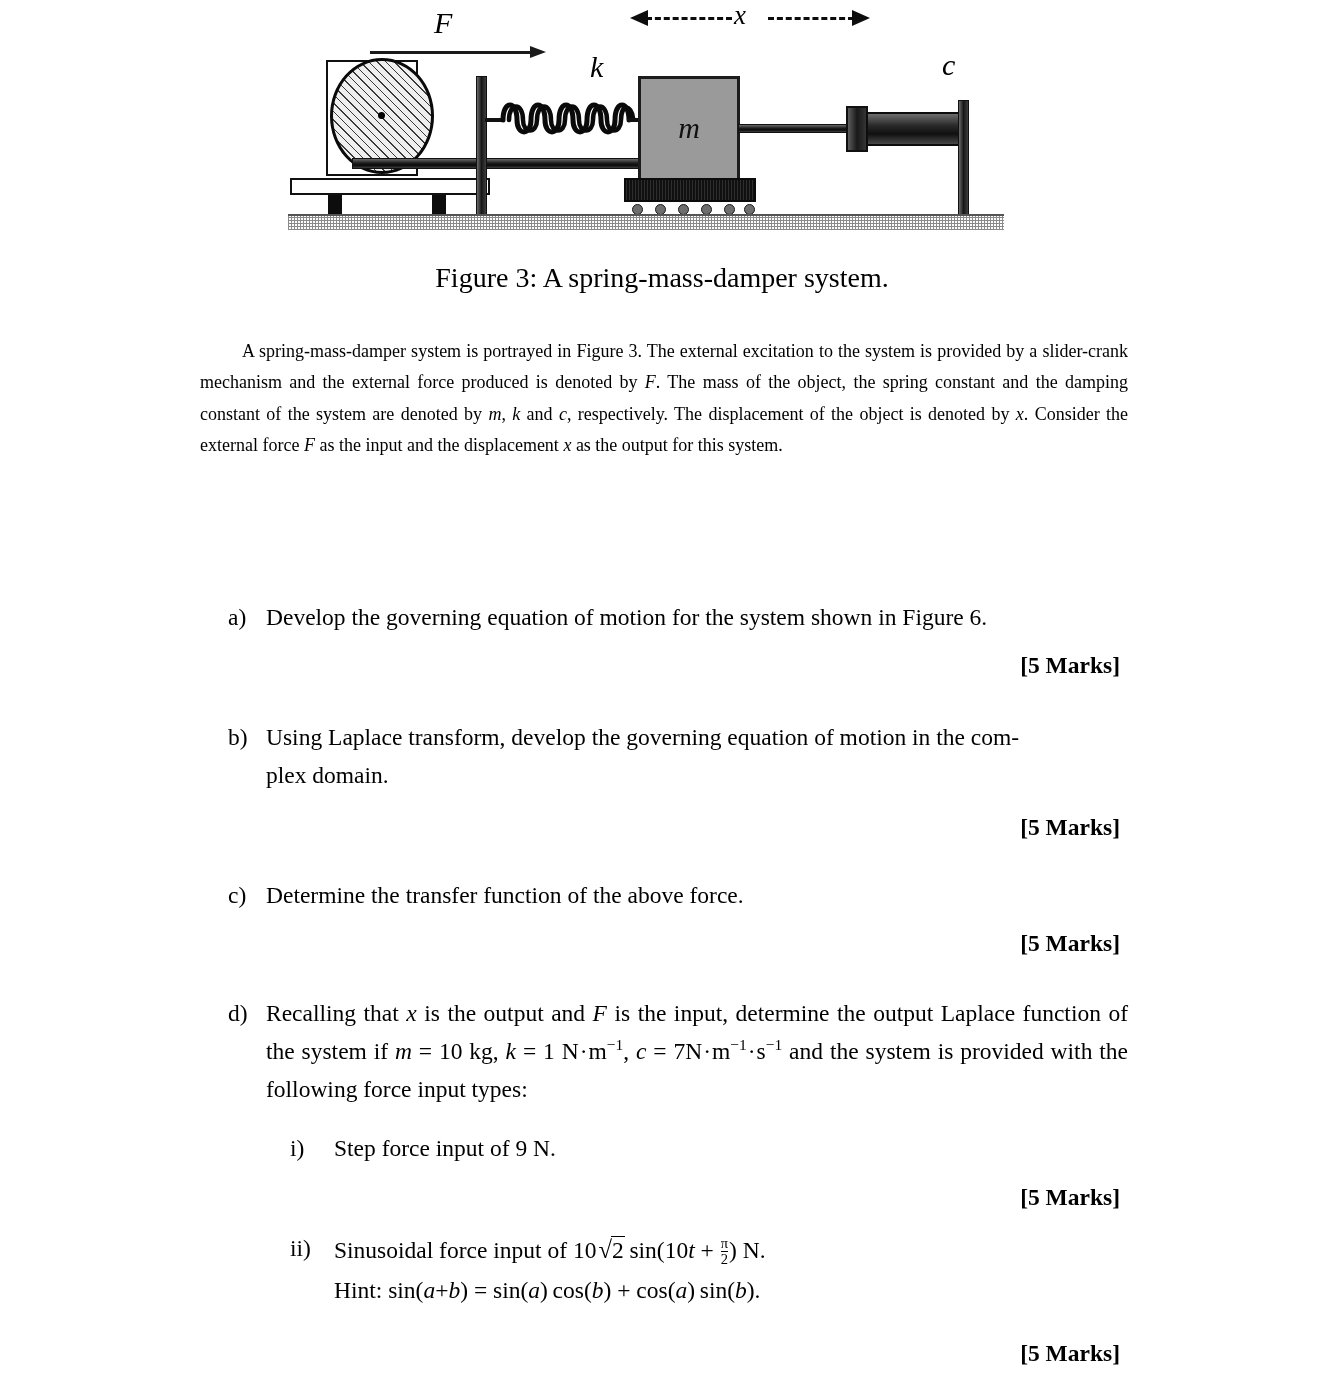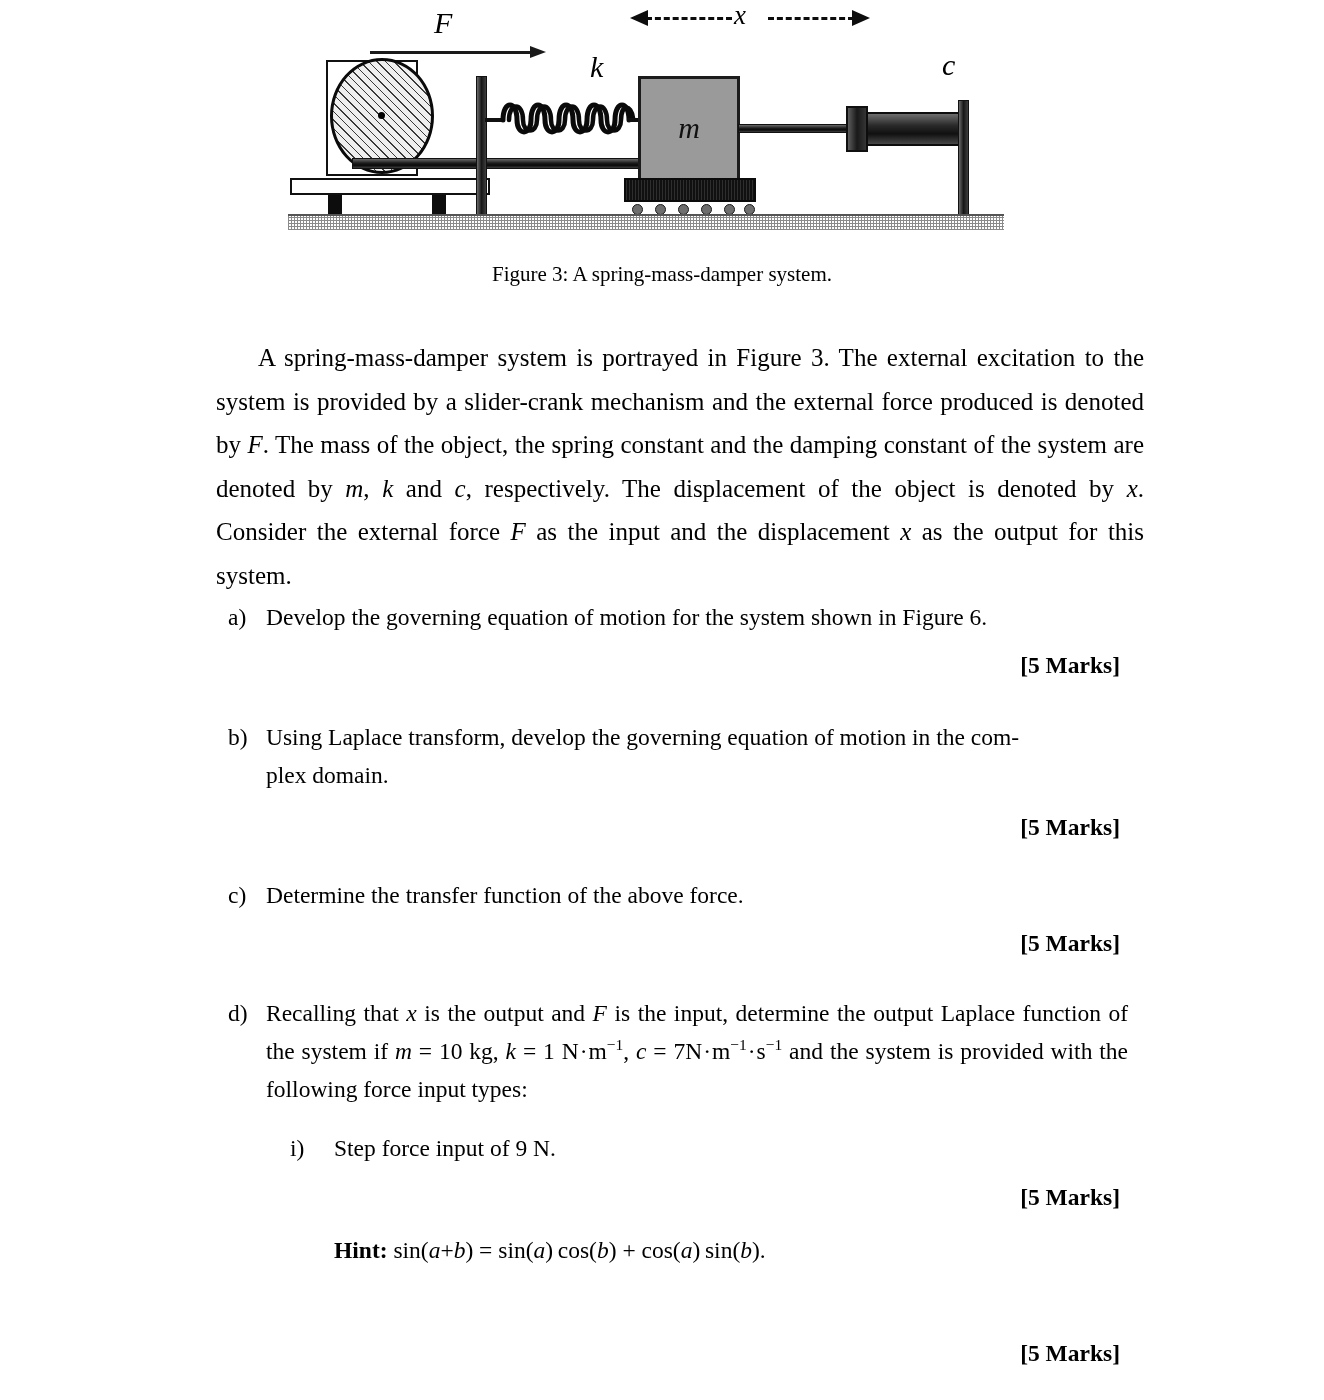--- a/index.html
+++ b/index.html
@@ -256,30 +256,30 @@
     background: linear-gradient(90deg, #6b6b6b 0%, #171717 50%, #3e3e3e 100%);
     border: 1.5px solid #111;
   }
 
   
   #figure-caption {
     position: absolute;
     left: 0; top: 262px;
     width: 1324px;
     text-align: center;
-    font-size: 21px;
+    font-size: 28px;
   }
 
   
   #prose {
     position: absolute;
-    left: 216px;
+    left: 200px;
     top: 336px;
     width: 928px;
-    font-size: 25px;
+    font-size: 18px;
     line-height: 1.74;
     text-align: justify;
     text-indent: 42px;
   }
 
   .qlist {
     position: absolute;
     left: 228px;
     width: 900px;
     font-size: 23.5px;
@@ -311,21 +311,21 @@
   .sublist {
     position: absolute;
     left: 290px;
     width: 840px;
     font-size: 23.5px;
     line-height: 1.6;
   }
   .sublist .marker { width: 44px; flex: 0 0 44px; }
 
   i, .it { font-style: italic; }
-  .hint-label { font-weight: bold; }
+  .hint-label { font-weight: normal; }
 
   
   .sup {
     font-size: 0.66em;
     vertical-align: super;
     line-height: 0;
   }
   .sqrt {
     display: inline-block;
     position: relative;
@@ -466,18 +466,22 @@
 
 <div class="sublist" style="top:1130px">
   <div class="qitem">
     <span class="marker">i)</span>
     <span class="qtext">Step force input of 9 N.</span>
   </div>
 </div>
 <div class="marks" style="top:1184px">[5 Marks]</div>
 
 <div class="sublist" style="top:1230px">
+  <div class="qitem">
+    <span class="marker">ii)</span>
+    <span class="qtext">Sinusoidal force input of 10<span class="sqrt"><span class="radical">√</span><span class="radicand">2</span></span> sin(10<i>t</i> + <span class="frac"><span class="num">π</span><span class="den">2</span></span>) N.</span>
+  </div>
   <div class="qitem" style="margin-top:2px">
     <span class="marker"></span>
     <span class="qtext"><span class="hint-label">Hint:</span> sin(<i>a</i>+<i>b</i>) = sin(<i>a</i>) cos(<i>b</i>) + cos(<i>a</i>) sin(<i>b</i>).</span>
   </div>
 </div>
 <div class="marks" style="top:1340px">[5 Marks]</div>
 
 </body></html>

